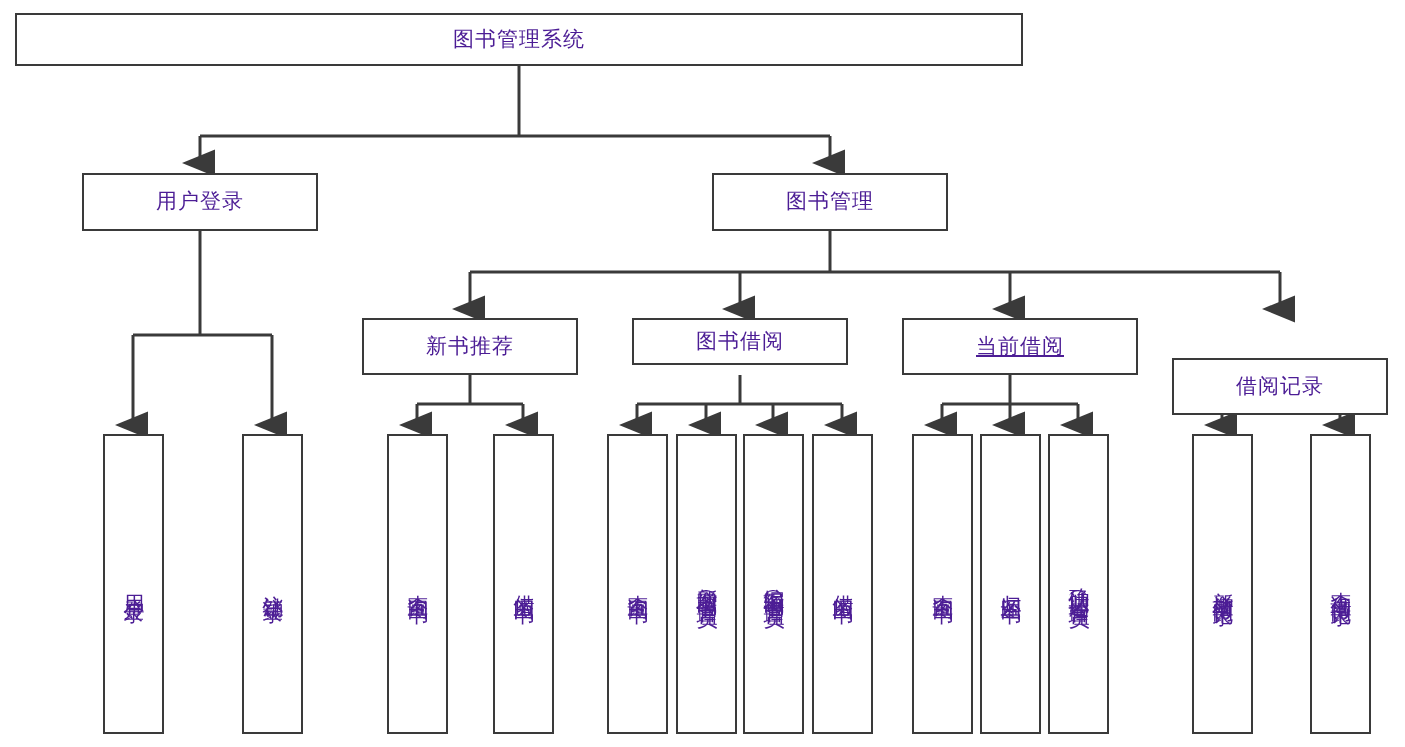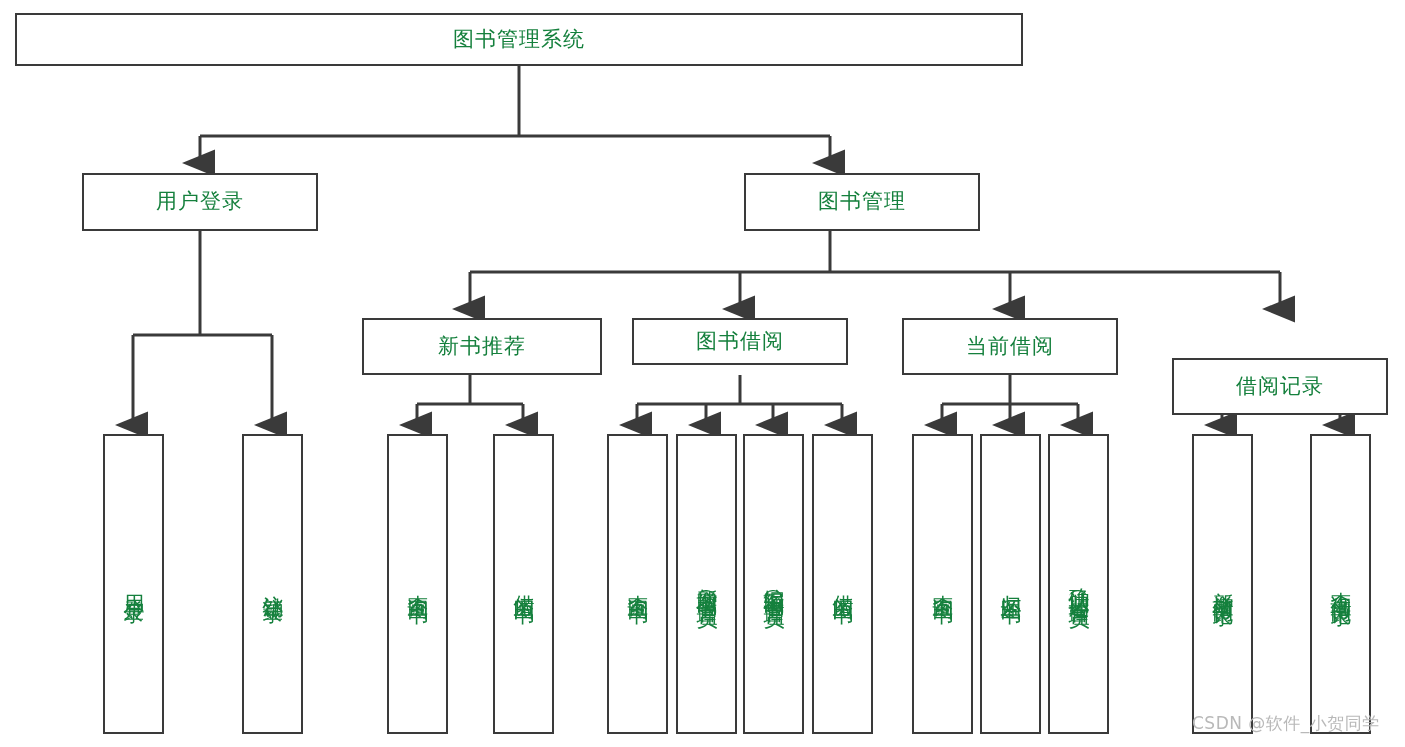--- a/index.html
+++ b/index.html
@@ -26,21 +26,21 @@
     pointer-events: none;
   }
   .node {
     position: absolute;
     box-sizing: border-box;
     background: #ffffff;
     border: 2px solid #3a3a3a;
     display: flex;
     align-items: center;
     justify-content: center;
-    color: #15803d;
+    color: #4c1d95;
   }
   .node .label {
     display: block;
     text-align: center;
     line-height: 1.12;
     white-space: nowrap;
   }
   
   .node.horiz .label {
     font-size: 21px;
@@ -127,31 +127,31 @@
     </g>
   </svg>
 
   <div class="node root horiz" style="left:15px; top:13px; width:1008px; height:53px;">
     <span class="label">图书管理系统</span>
   </div>
 
   <div class="node horiz" style="left:82px; top:173px; width:236px; height:58px;">
     <span class="label">用户登录</span>
   </div>
-  <div class="node horiz" style="left:712px; top:173px; width:236px; height:58px;margin-left:32px;">
+  <div class="node horiz" style="left:712px; top:173px; width:236px; height:58px;">
     <span class="label">图书管理</span>
   </div>
 
-  <div class="node horiz" style="left:362px; top:318px; width:240px; height:57px;">
+  <div class="node horiz" style="left:362px; top:318px; width:216px; height:57px;">
     <span class="label">新书推荐</span>
   </div>
   <div class="node horiz" style="left:632px; top:318px; width:216px; height:47px;">
     <span class="label">图书借阅</span>
   </div>
-  <div class="node horiz" style="left:902px; top:318px; width:216px; height:57px;">
+  <div class="node horiz" style="left:902px; top:318px; width:236px; height:57px;text-decoration:underline;">
     <span class="label">当前借阅</span>
   </div>
   <div class="node horiz" style="left:1172px; top:318px; width:216px; height:57px;margin-top:40px;">
     <span class="label">借阅记录</span>
   </div>
 
   <div class="node vert" style="left:103px; top:434px; width:61px; height:300px;">
     <span class="label">用户登录</span>
   </div>
   <div class="node vert" style="left:242px; top:434px; width:61px; height:300px;">
@@ -188,15 +188,14 @@
     <span class="label">确认归还（管理员）</span>
   </div>
 
   <div class="node vert" style="left:1192px; top:434px; width:61px; height:300px;">
     <span class="label">新增借阅记录</span>
   </div>
   <div class="node vert" style="left:1310px; top:434px; width:61px; height:300px;">
     <span class="label">查询借阅记录</span>
   </div>
 
-  <div class="watermark" style="left:1192px; top:712px;">CSDN @软件_小贺同学</div>
 
 </div>
 
 </body></html>

